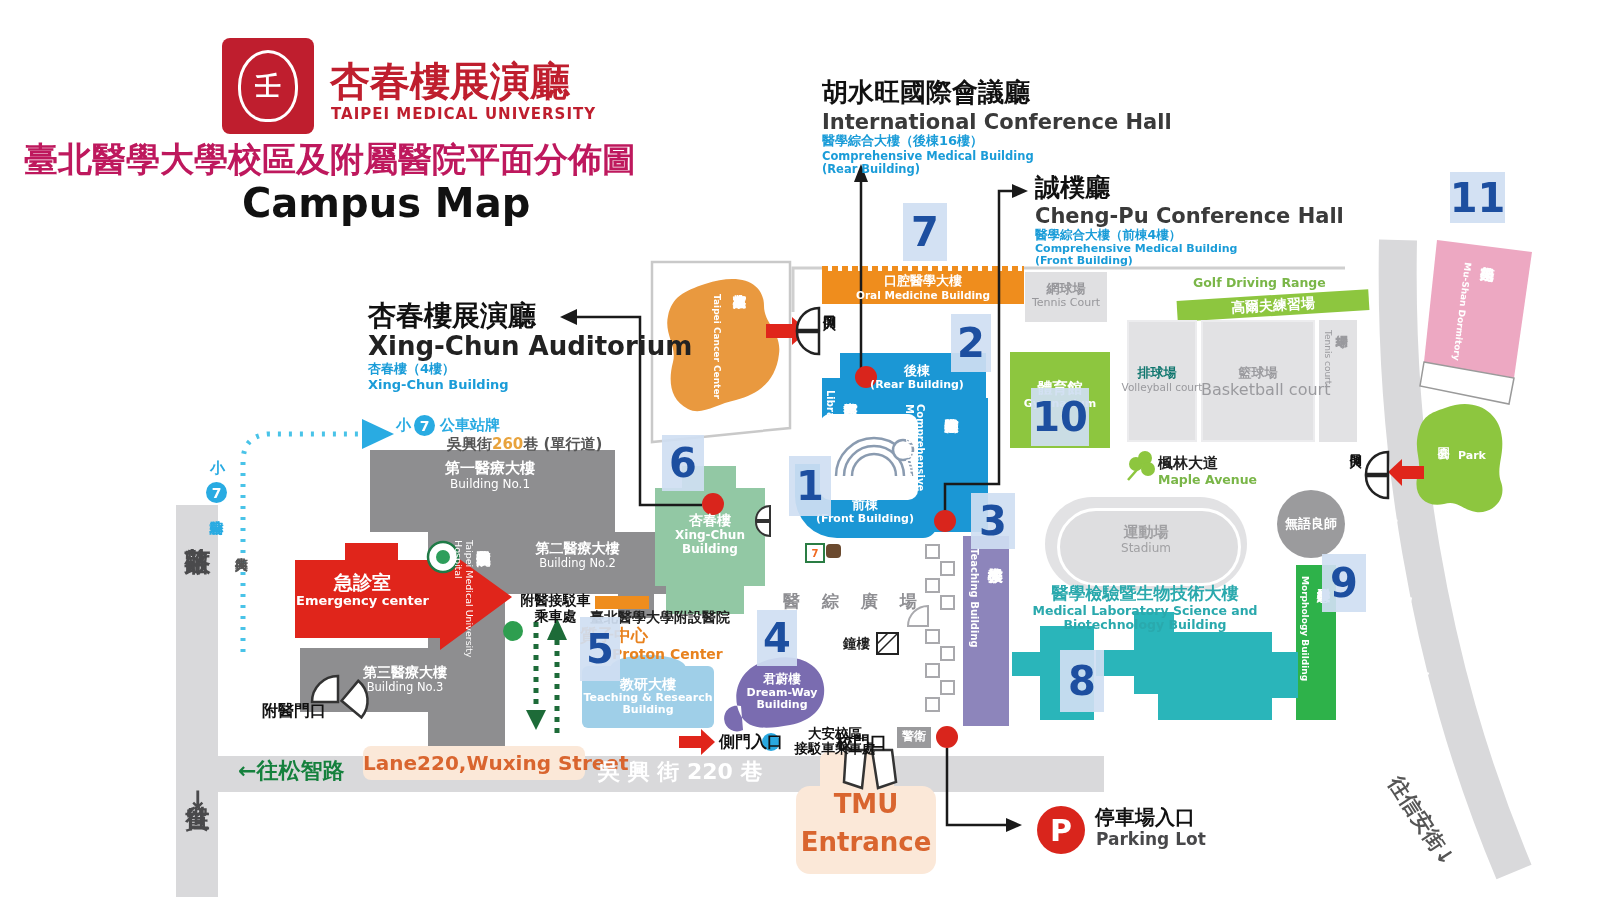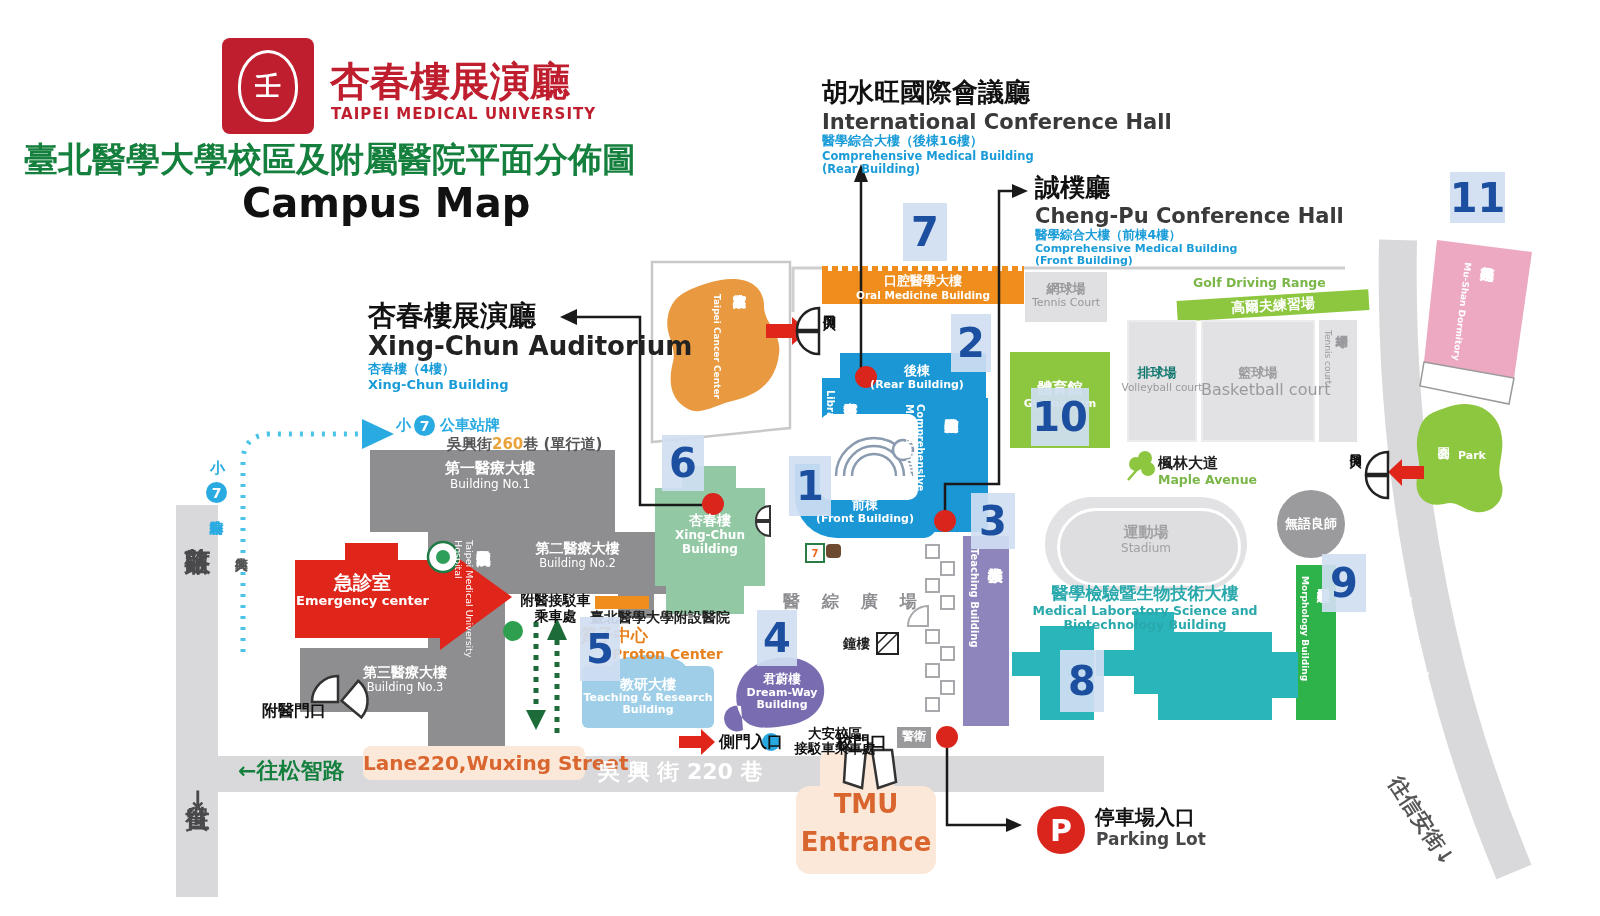--- a/index.html
+++ b/index.html
@@ -207,21 +207,21 @@
     <circle cx="866" cy="377" r="11" fill="#d9251c"></circle>
     <circle cx="945" cy="521" r="11" fill="#d9251c"></circle>
     <circle cx="713" cy="504" r="11" fill="#d9251c"></circle>
     <circle cx="947" cy="737" r="11" fill="#d9251c"></circle>
     <circle cx="513" cy="631" r="10" fill="#2e9e4f"></circle>
     <circle cx="771" cy="742" r="9" fill="#29a8e0"></circle>
   </svg>
 
   <div class="t b" style="left:330px;top:58px;font-size:40px;color:#bf1e2e;font-family:'DejaVu Serif','Liberation Serif',serif">杏春樓展演廳</div>
   <div class="t b" style="left:331px;top:106px;font-size:15px;color:#bf1e2e;letter-spacing:1px">TAIPEI MEDICAL UNIVERSITY</div>
-  <div class="t b" style="left:24px;top:140px;font-size:34px;color:#15803d">臺北醫學大學校區及附屬醫院平面分佈圖</div>
+  <div class="t b" style="left:24px;top:140px;font-size:34px;color:#be185d">臺北醫學大學校區及附屬醫院平面分佈圖</div>
   <div class="t b" style="left:242px;top:180px;font-size:40px;color:#111">Campus Map</div>
 
   <div class="t b" style="left:822px;top:78px;font-size:26px;color:#111">胡水旺國際會議廳</div>
   <div class="t b" style="left:822px;top:110px;font-size:21px;color:#3a3a3a">International Conference Hall</div>
   <div class="t b blue-accent" style="left:822px;top:134px;font-size:13px">醫學綜合大樓（後棟16樓）</div>
   <div class="t b blue-accent" style="left:822px;top:150px;font-size:11.5px">Comprehensive Medical Building</div>
   <div class="t b blue-accent" style="left:822px;top:163px;font-size:11.5px">(Rear Building)</div>
 
   <div class="t b" style="left:1035px;top:174px;font-size:25px;color:#111">誠樸廳</div>
   <div class="t b" style="left:1035px;top:204px;font-size:21px;color:#3a3a3a">Cheng-Pu Conference Hall</div>

